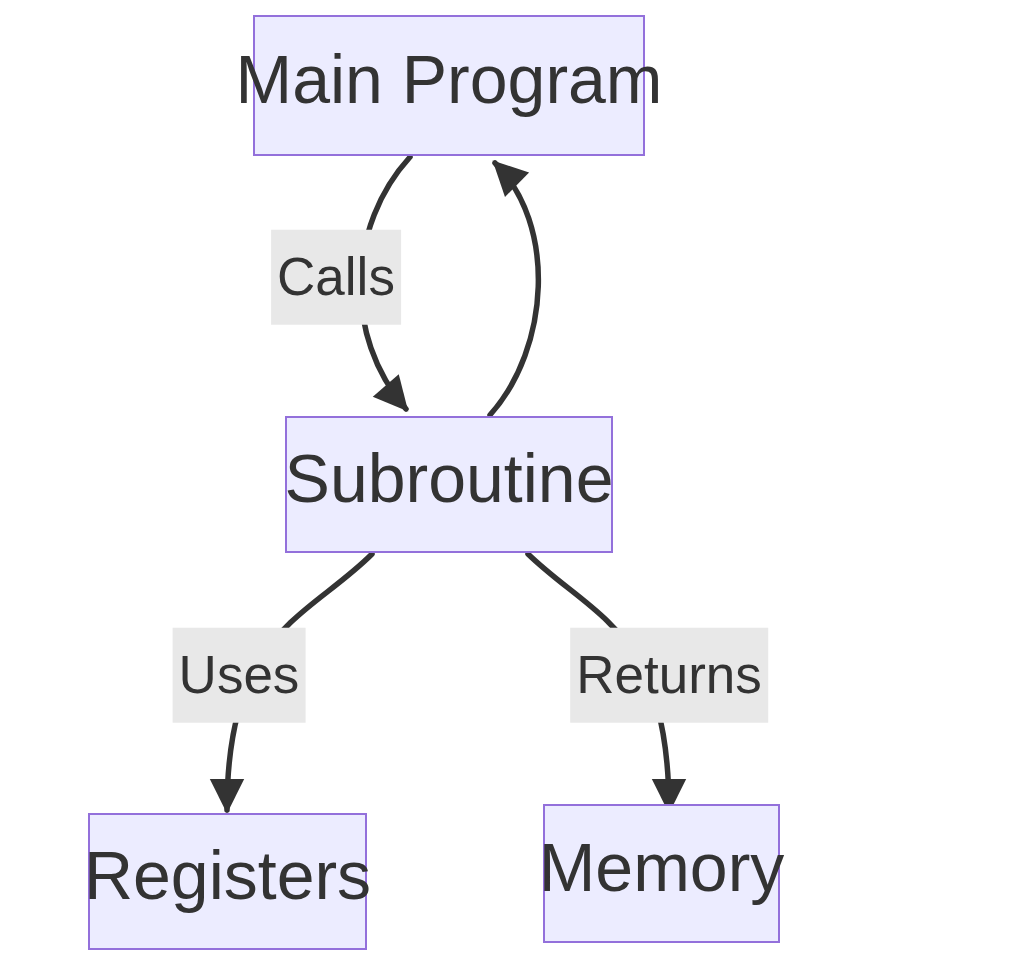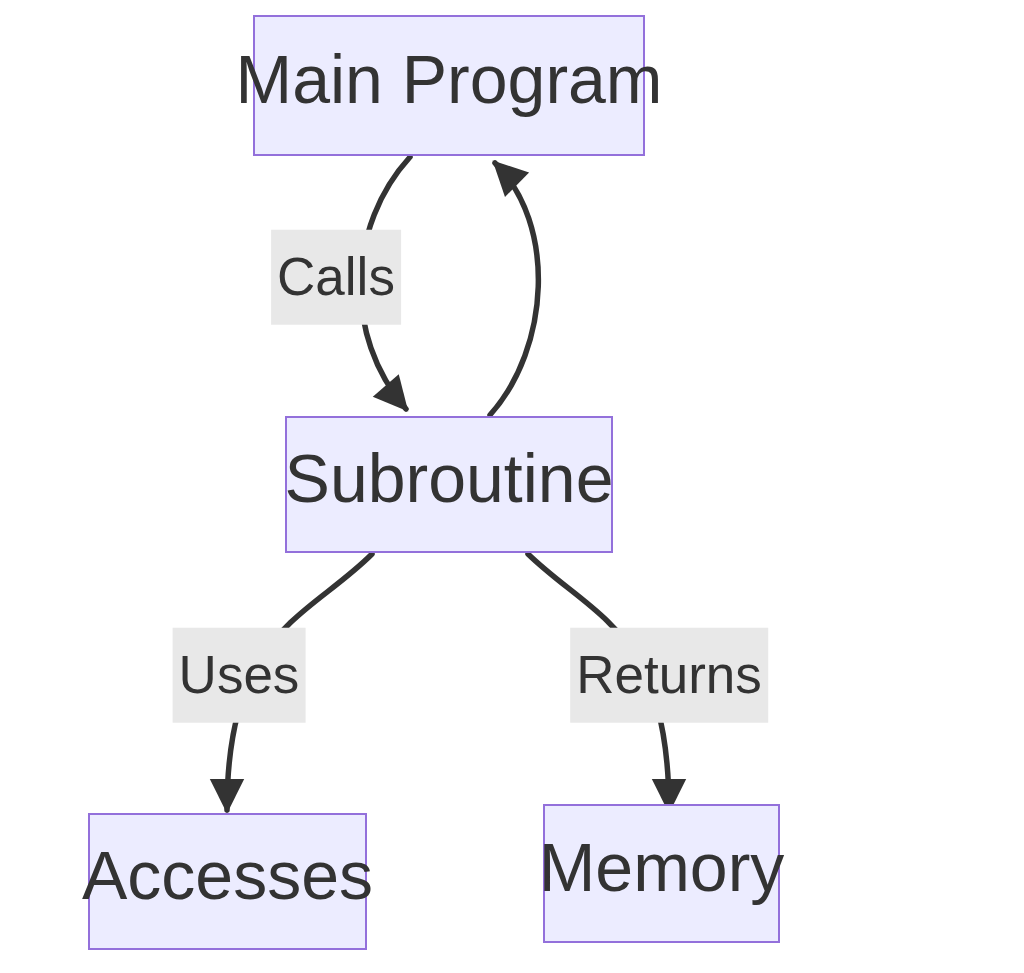--- a/index.html
+++ b/index.html
@@ -84,20 +84,20 @@
 
   <div class="node" style="left:253px; top:15px; width:392px; height:141px;">
     <span>Main Program</span>
   </div>
 
   <div class="node" style="left:285px; top:416px; width:328px; height:137px;">
     <span>Subroutine</span>
   </div>
 
   <div class="node" style="left:88px; top:813px; width:279px; height:137px;">
-    <span>Accesses</span>
+    <span>Registers</span>
   </div>
 
   <div class="node" style="left:543px; top:804px; width:237px; height:139px;">
     <span>Memory</span>
   </div>
 
 </div>
 
 </body></html>

